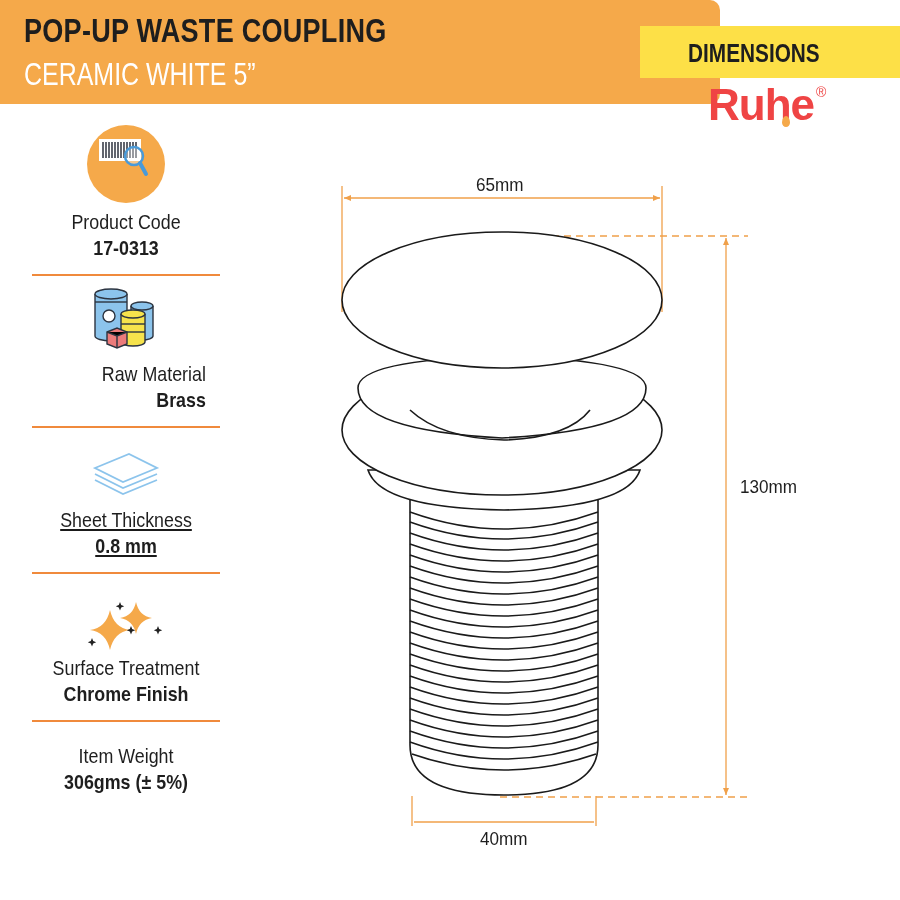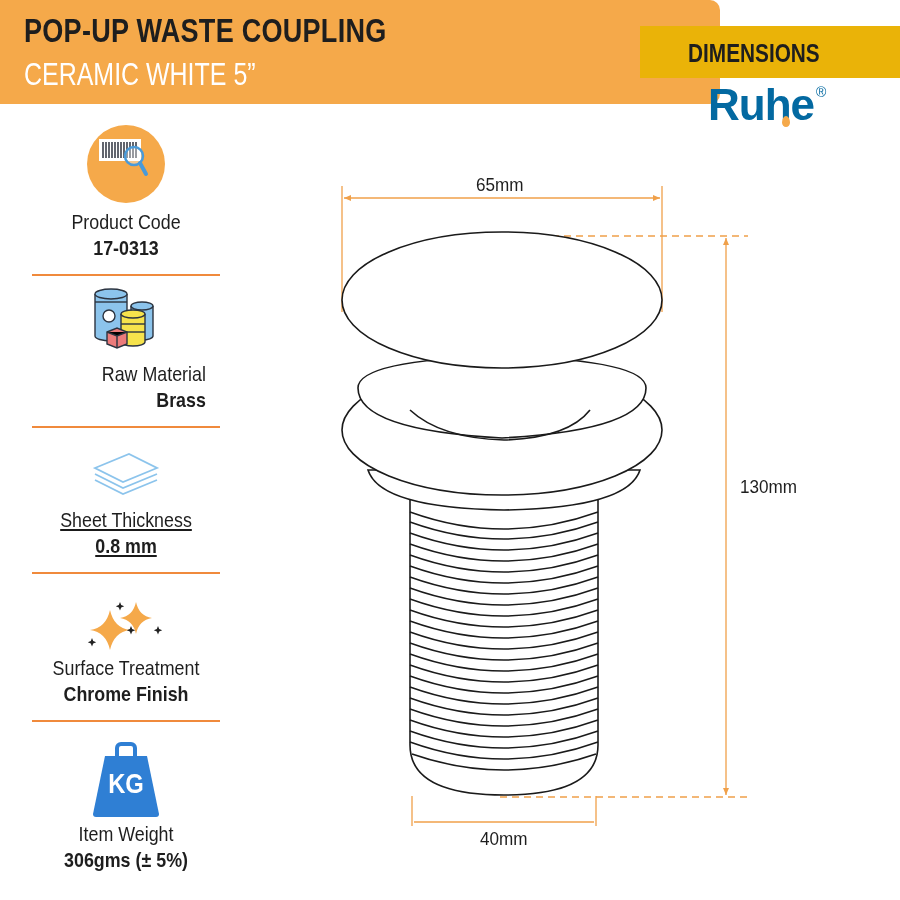--- a/index.html
+++ b/index.html
@@ -1,22 +1,22 @@
 <!DOCTYPE html>
 <html><head>
 <meta charset="utf-8">
 <style>
   * { margin:0; padding:0; box-sizing:border-box; }
   body { width:900px; height:900px; background:#ffffff; position:relative; overflow:hidden; font-family:"Liberation Sans", sans-serif; color:#1a1a1a; }
   .header { position:absolute; left:0; top:0; width:720px; height:104px; background:#f5a94a; border-radius:0 10px 10px 0; }
   .title { position:absolute; left:24px; top:12px; font-size:33px; font-weight:bold; color:#1e1e1e; transform:scaleX(0.82); transform-origin:left top; white-space:nowrap; letter-spacing:0.3px; }
   .subtitle { position:absolute; left:24px; top:56px; font-size:32px; color:#ffffff; transform:scaleX(0.78); transform-origin:left top; white-space:nowrap; }
-  .dim-band { position:absolute; left:640px; top:26px; width:260px; height:52px; background:#eab308; }
+  .dim-band { position:absolute; left:640px; top:26px; width:260px; height:52px; background:#fde047; }
   .dim-label { position:absolute; left:48px; top:12px; font-size:26px; font-weight:bold; color:#1e1e1e; transform:scaleX(0.8); transform-origin:left top; white-space:nowrap; }
-  .logo { position:absolute; left:708px; top:80px; font-size:44px; font-weight:bold; color:#0369a1; letter-spacing:-1px; }
+  .logo { position:absolute; left:708px; top:80px; font-size:44px; font-weight:bold; color:#ef4444; letter-spacing:-1px; }
   .logo sup { font-size:14px; font-weight:normal; vertical-align:top; position:relative; top:4px; margin-left:2px; }
   .logo .drop { position:absolute; left:74px; top:36px; width:8px; height:11px; background:#f5a94a; border-radius:50% 50% 50% 50% / 60% 60% 40% 40%; }
 
   .spec { position:absolute; left:32px; width:188px; text-align:center; }
   .spec .icon { margin:0 auto; display:block; }
   .spec .lbl { font-size:21px; color:#1e1e1e; transform:scaleX(0.85); white-space:nowrap; }
   .spec .val { font-size:21px; font-weight:bold; color:#1e1e1e; transform:scaleX(0.85); white-space:nowrap; margin-top:2px; }
   .spec .rule { height:2px; background:#f08a3c; margin-top:14px; }
 
   svg.drawing { position:absolute; left:0; top:0; }
@@ -110,27 +110,20 @@
       <path d="M45 28 l1.2 3 l3 1.2 l-3 1.2 l-1.2 3 l-1.2 -3 l-3 -1.2 l3 -1.2 z"></path>
       <path d="M72 28 l1.2 3 l3 1.2 l-3 1.2 l-1.2 3 l-1.2 -3 l-3 -1.2 l3 -1.2 z"></path>
     </g>
   </svg>
   <div class="lbl" style="margin-top:6px;">Surface Treatment</div>
   <div class="val">Chrome Finish</div>
   <div class="rule"></div>
 </div>
 
 <div class="spec" style="top:740px;">
-  <div style="position:relative; width:70px; height:78px; margin:0 auto;">
-    <svg width="70" height="78" viewBox="0 0 70 78" style="position:absolute; left:0; top:0;">
-      <path d="M26 16 v-8 a4 4 0 0 1 4 -4 h10 a4 4 0 0 1 4 4 v8" fill="none" stroke="#2f7fd4" stroke-width="4"></path>
-      <path d="M14 16 h42 l12 58 q0 3 -3 3 h-60 q-3 0 -3 -3 z" fill="#2f7fd4"></path>
-    </svg>
-    <div style="position:absolute; left:0; width:70px; top:28px; text-align:center; font-size:28px; font-weight:bold; color:#fff; transform:scaleX(0.85);">KG</div>
-  </div>
   <div class="lbl" style="margin-top:4px;">Item Weight</div>
   <div class="val">306gms (± 5%)</div>
 </div>
 
 <svg class="drawing" width="900" height="900" viewBox="0 0 900 900">
 
   <g stroke="#f0a04a" stroke-width="1.3" fill="none">
     <line x1="342" y1="186" x2="342" y2="312"></line>
     <line x1="662" y1="186" x2="662" y2="312"></line>
     <line x1="344" y1="198" x2="660" y2="198"></line>

